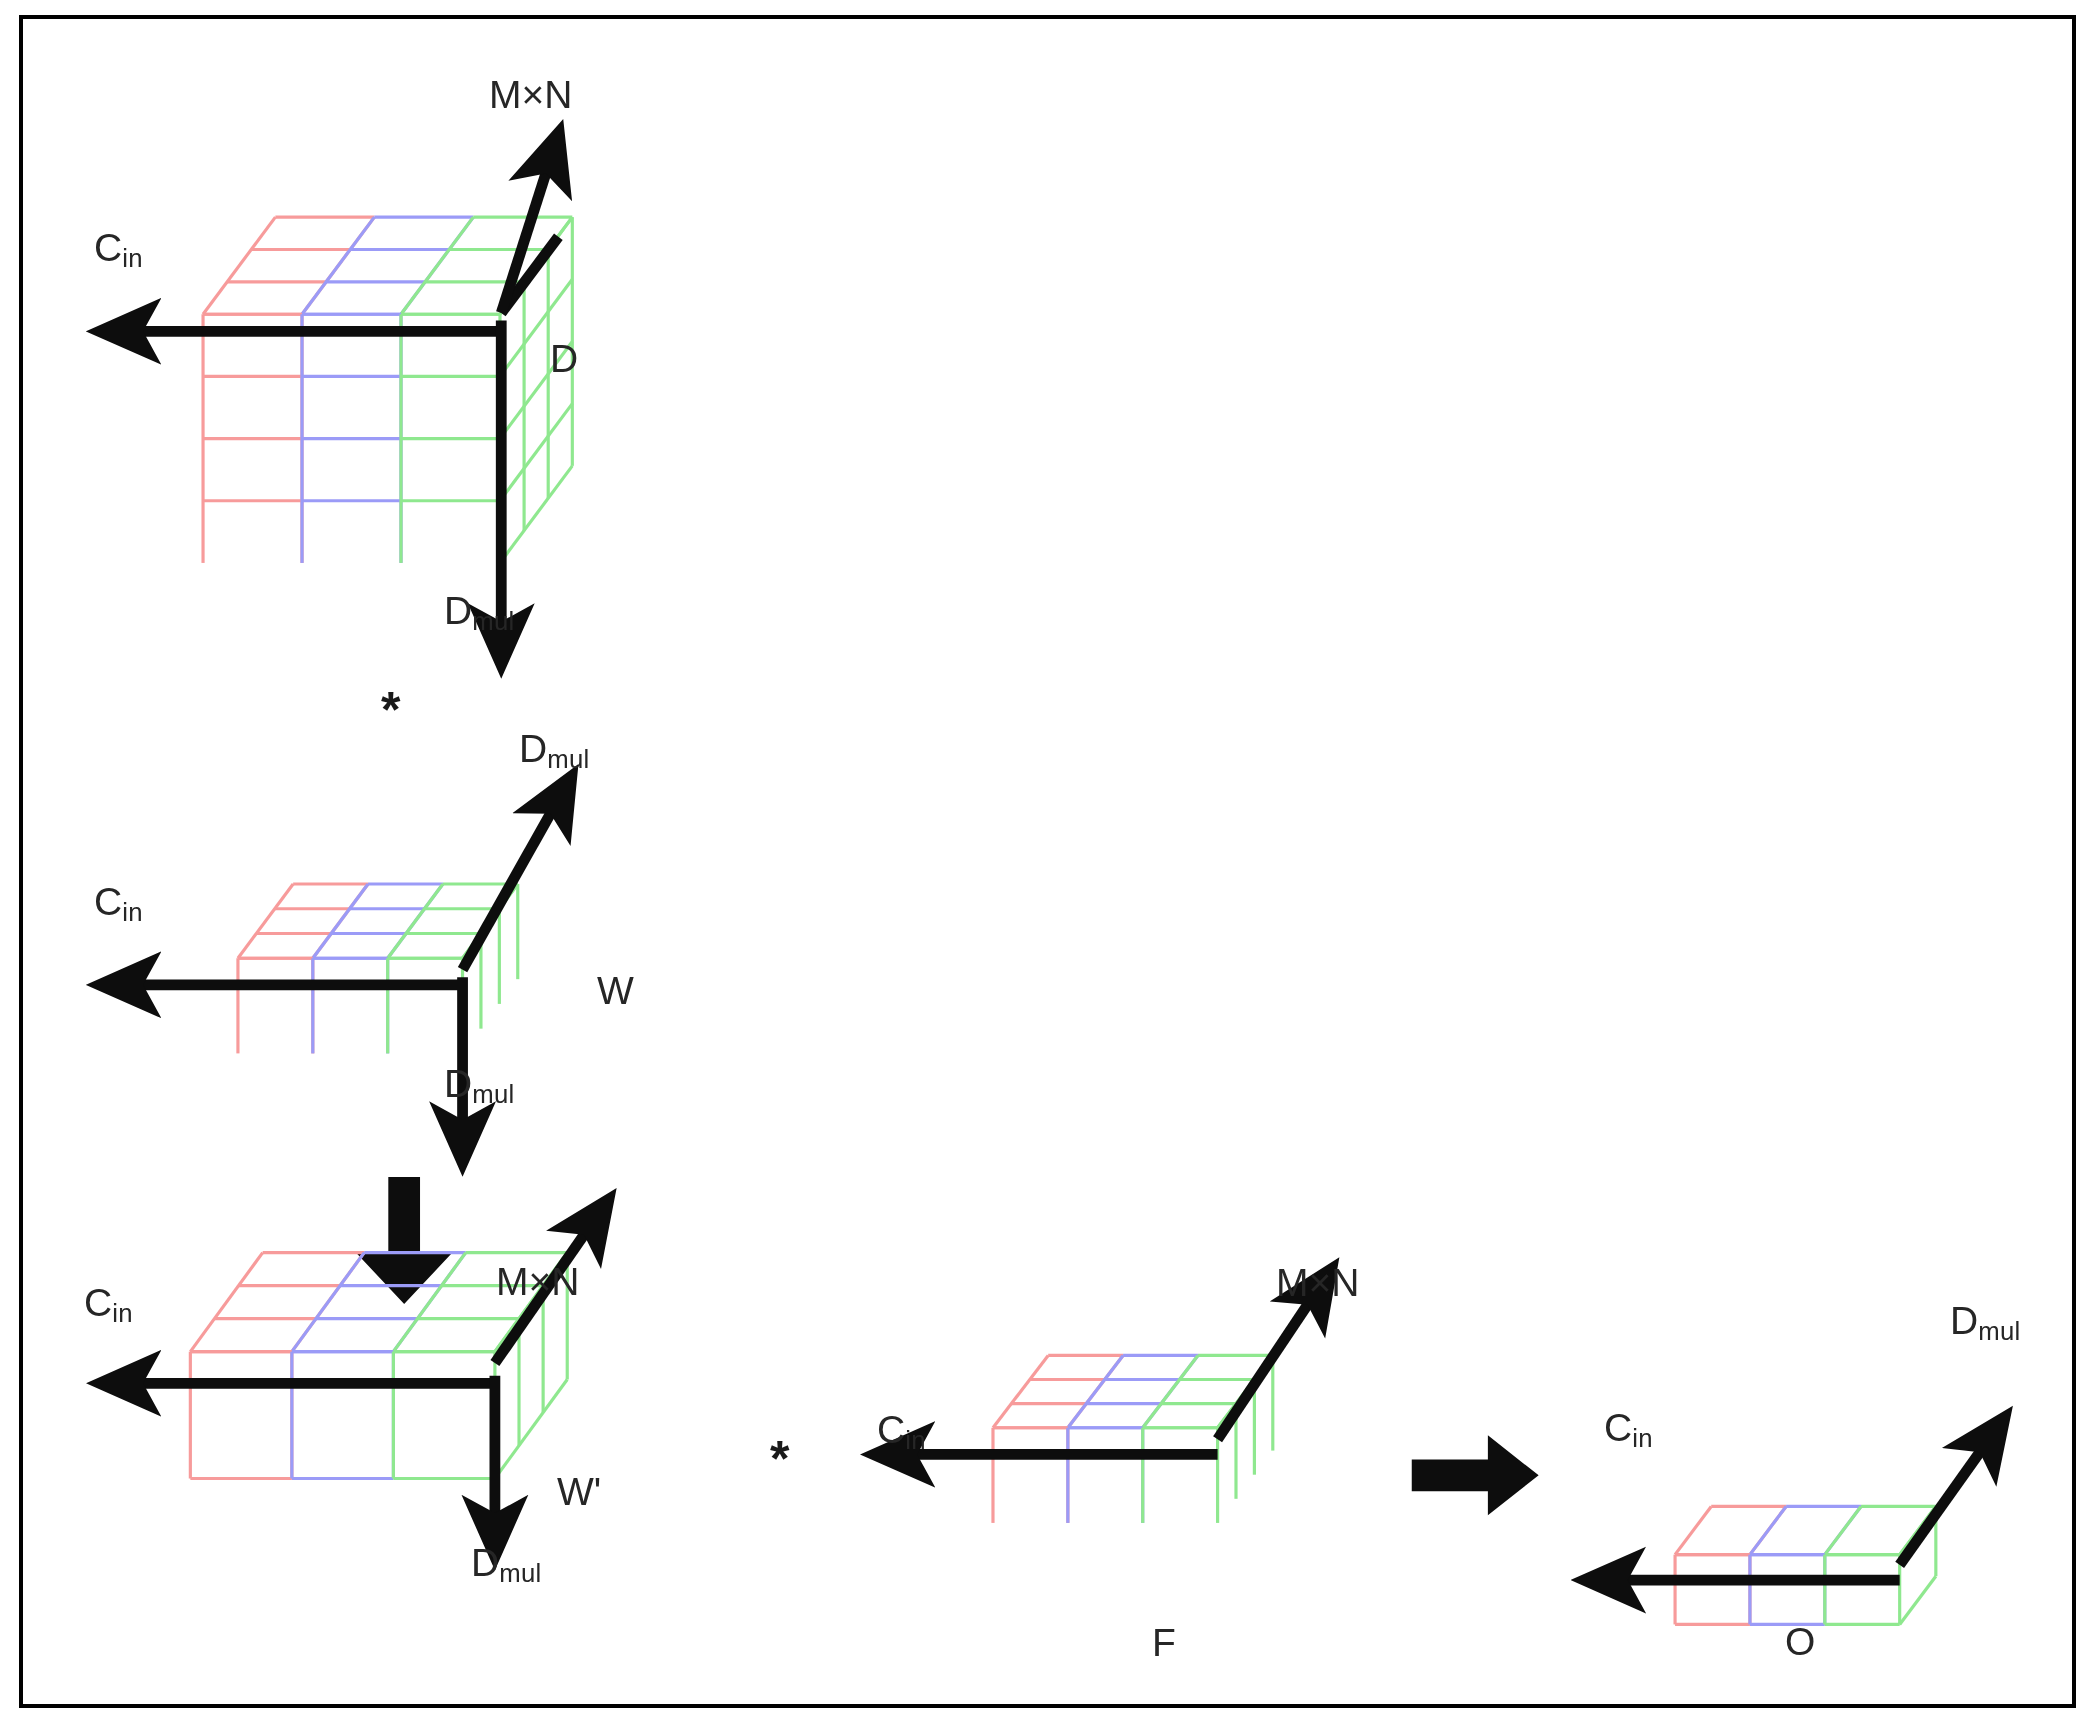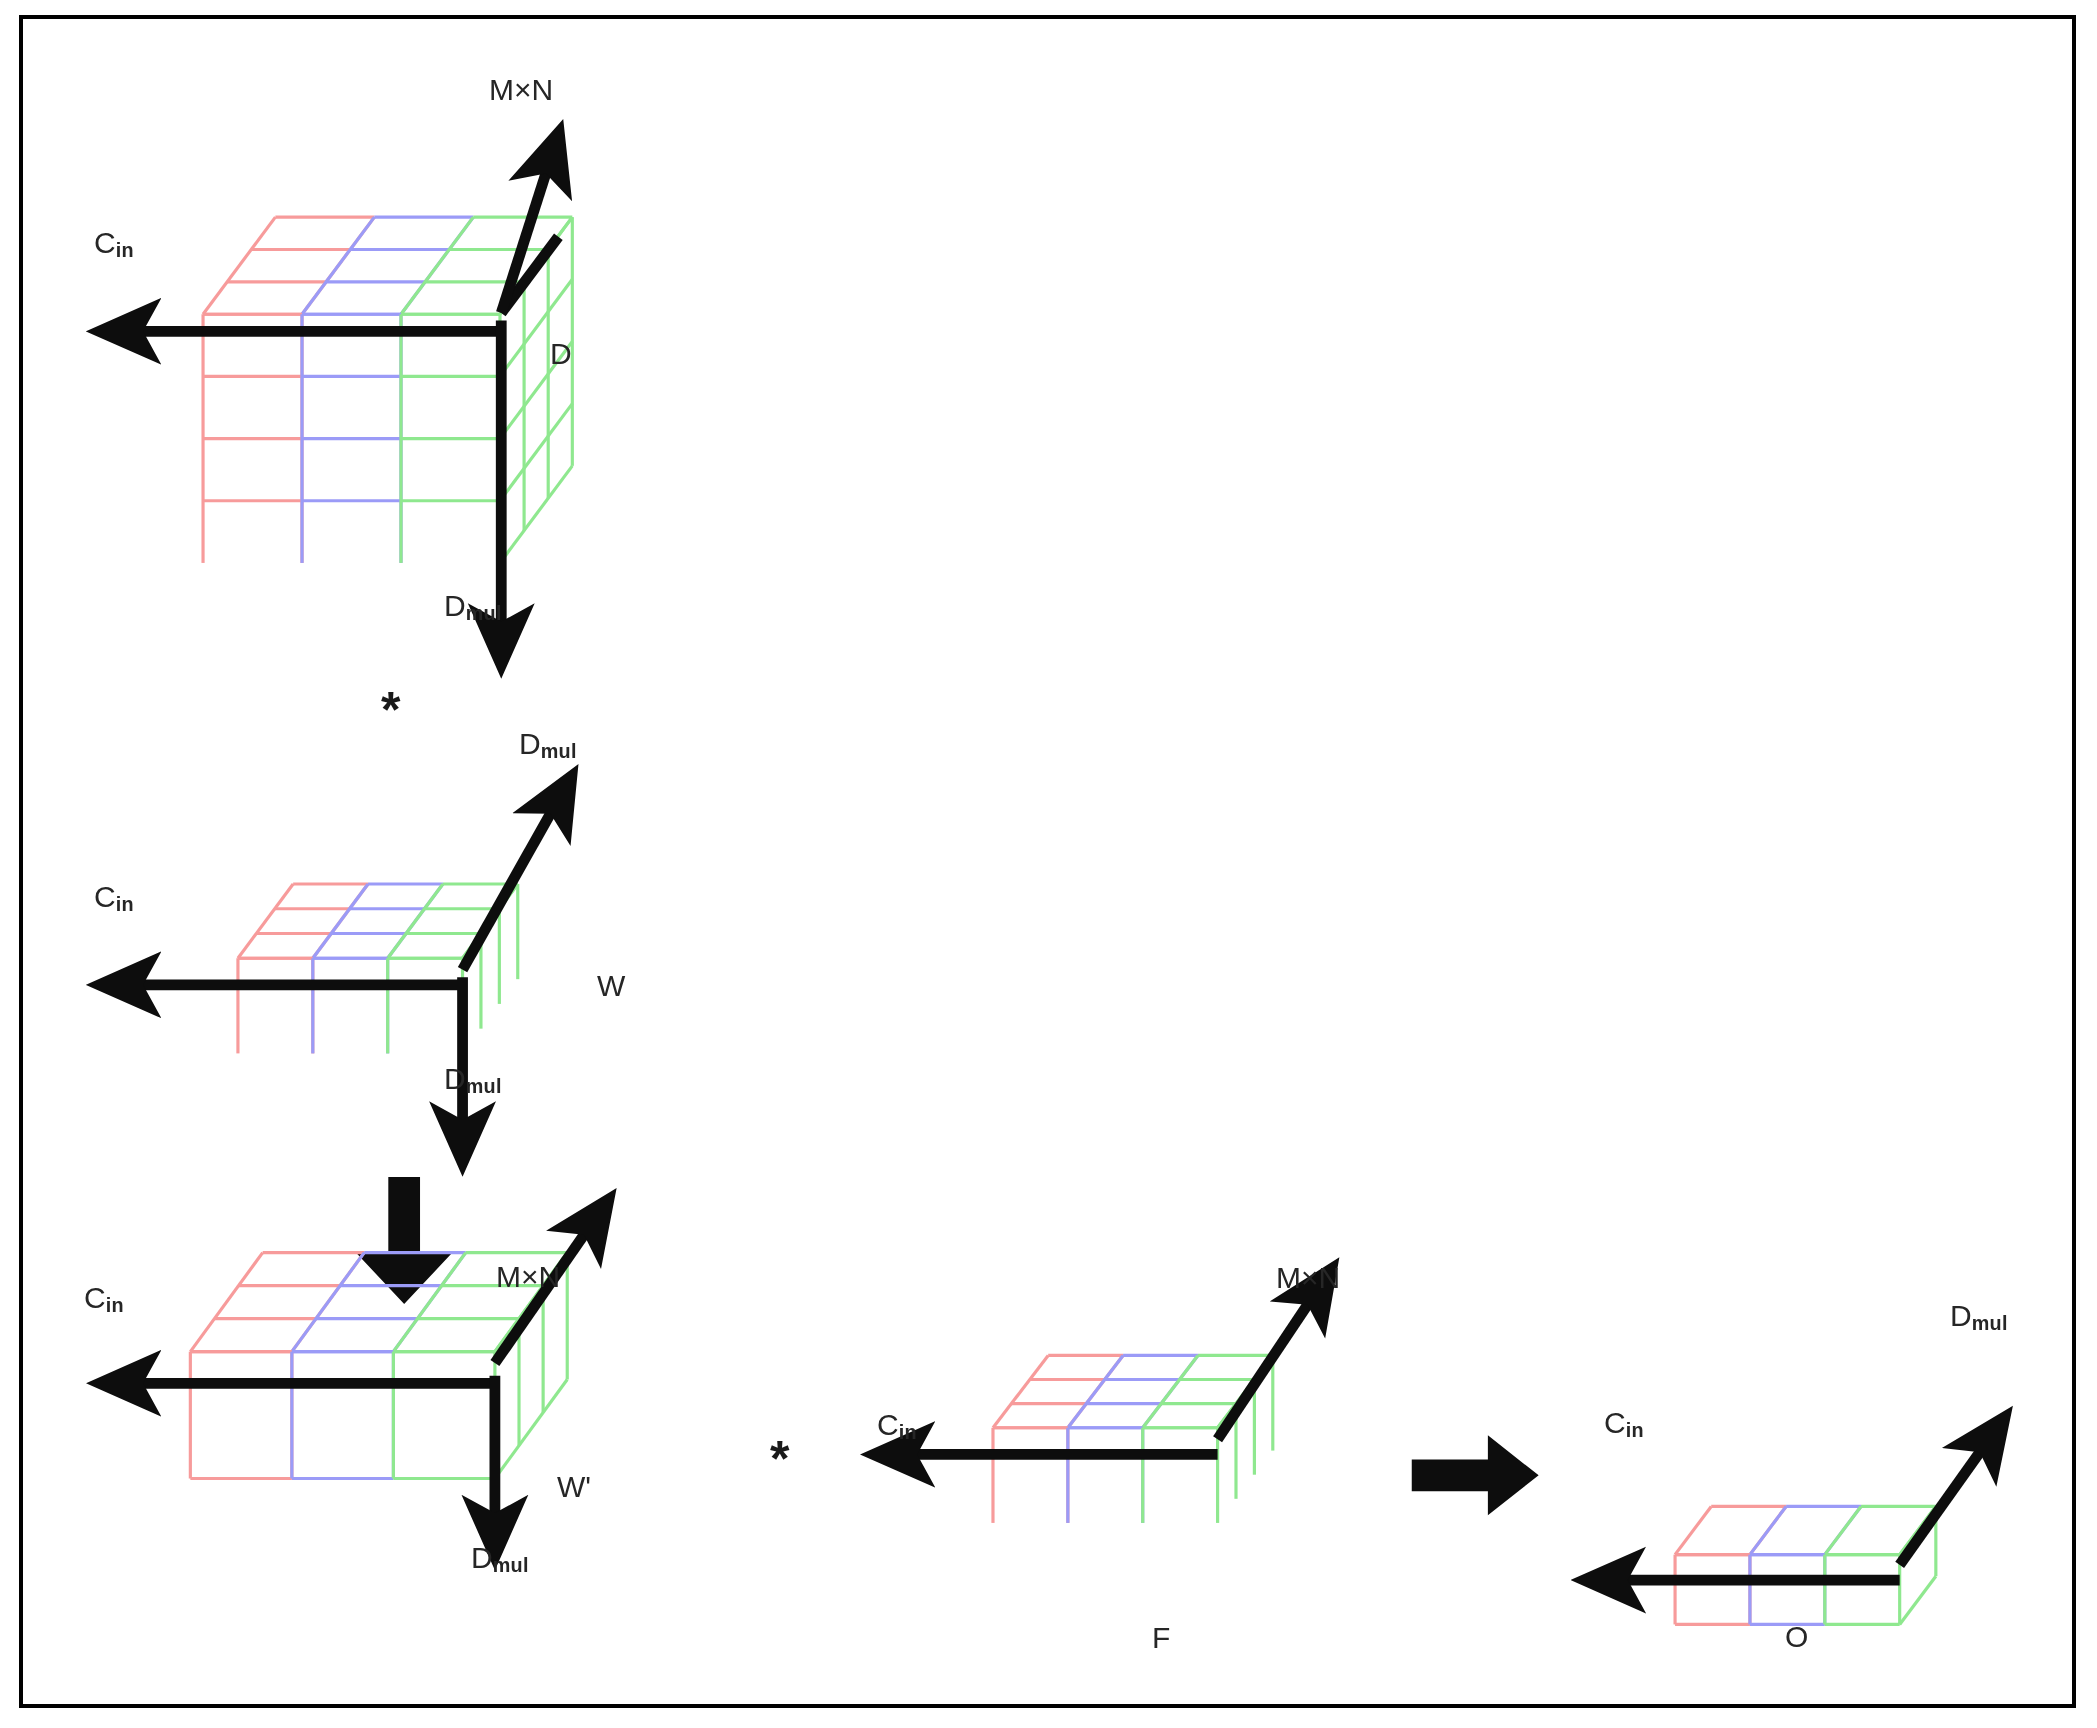--- a/index.html
+++ b/index.html
@@ -31,30 +31,29 @@
     left: 0;
     top: 0;
     width: 2097px;
     height: 1728px;
     pointer-events: none;
   }
   .lbl {
     position: absolute;
     color: #262626;
     font-family: "Liberation Sans", sans-serif;
-    font-size: 30px;
+    font-size: 39px;
     line-height: 1;
     white-space: nowrap;
     font-weight: 400;
   }
   .lbl sub {
     font-size: 0.66em;
     vertical-align: -0.22em;
     letter-spacing: 0.3px;
-    font-weight: bold;
   }
   .op {
     position: absolute;
     color: #1a1a1a;
     font-family: "Liberation Sans", sans-serif;
     font-size: 50px;
     line-height: 1;
     font-weight: 700;
   }
 </style>

